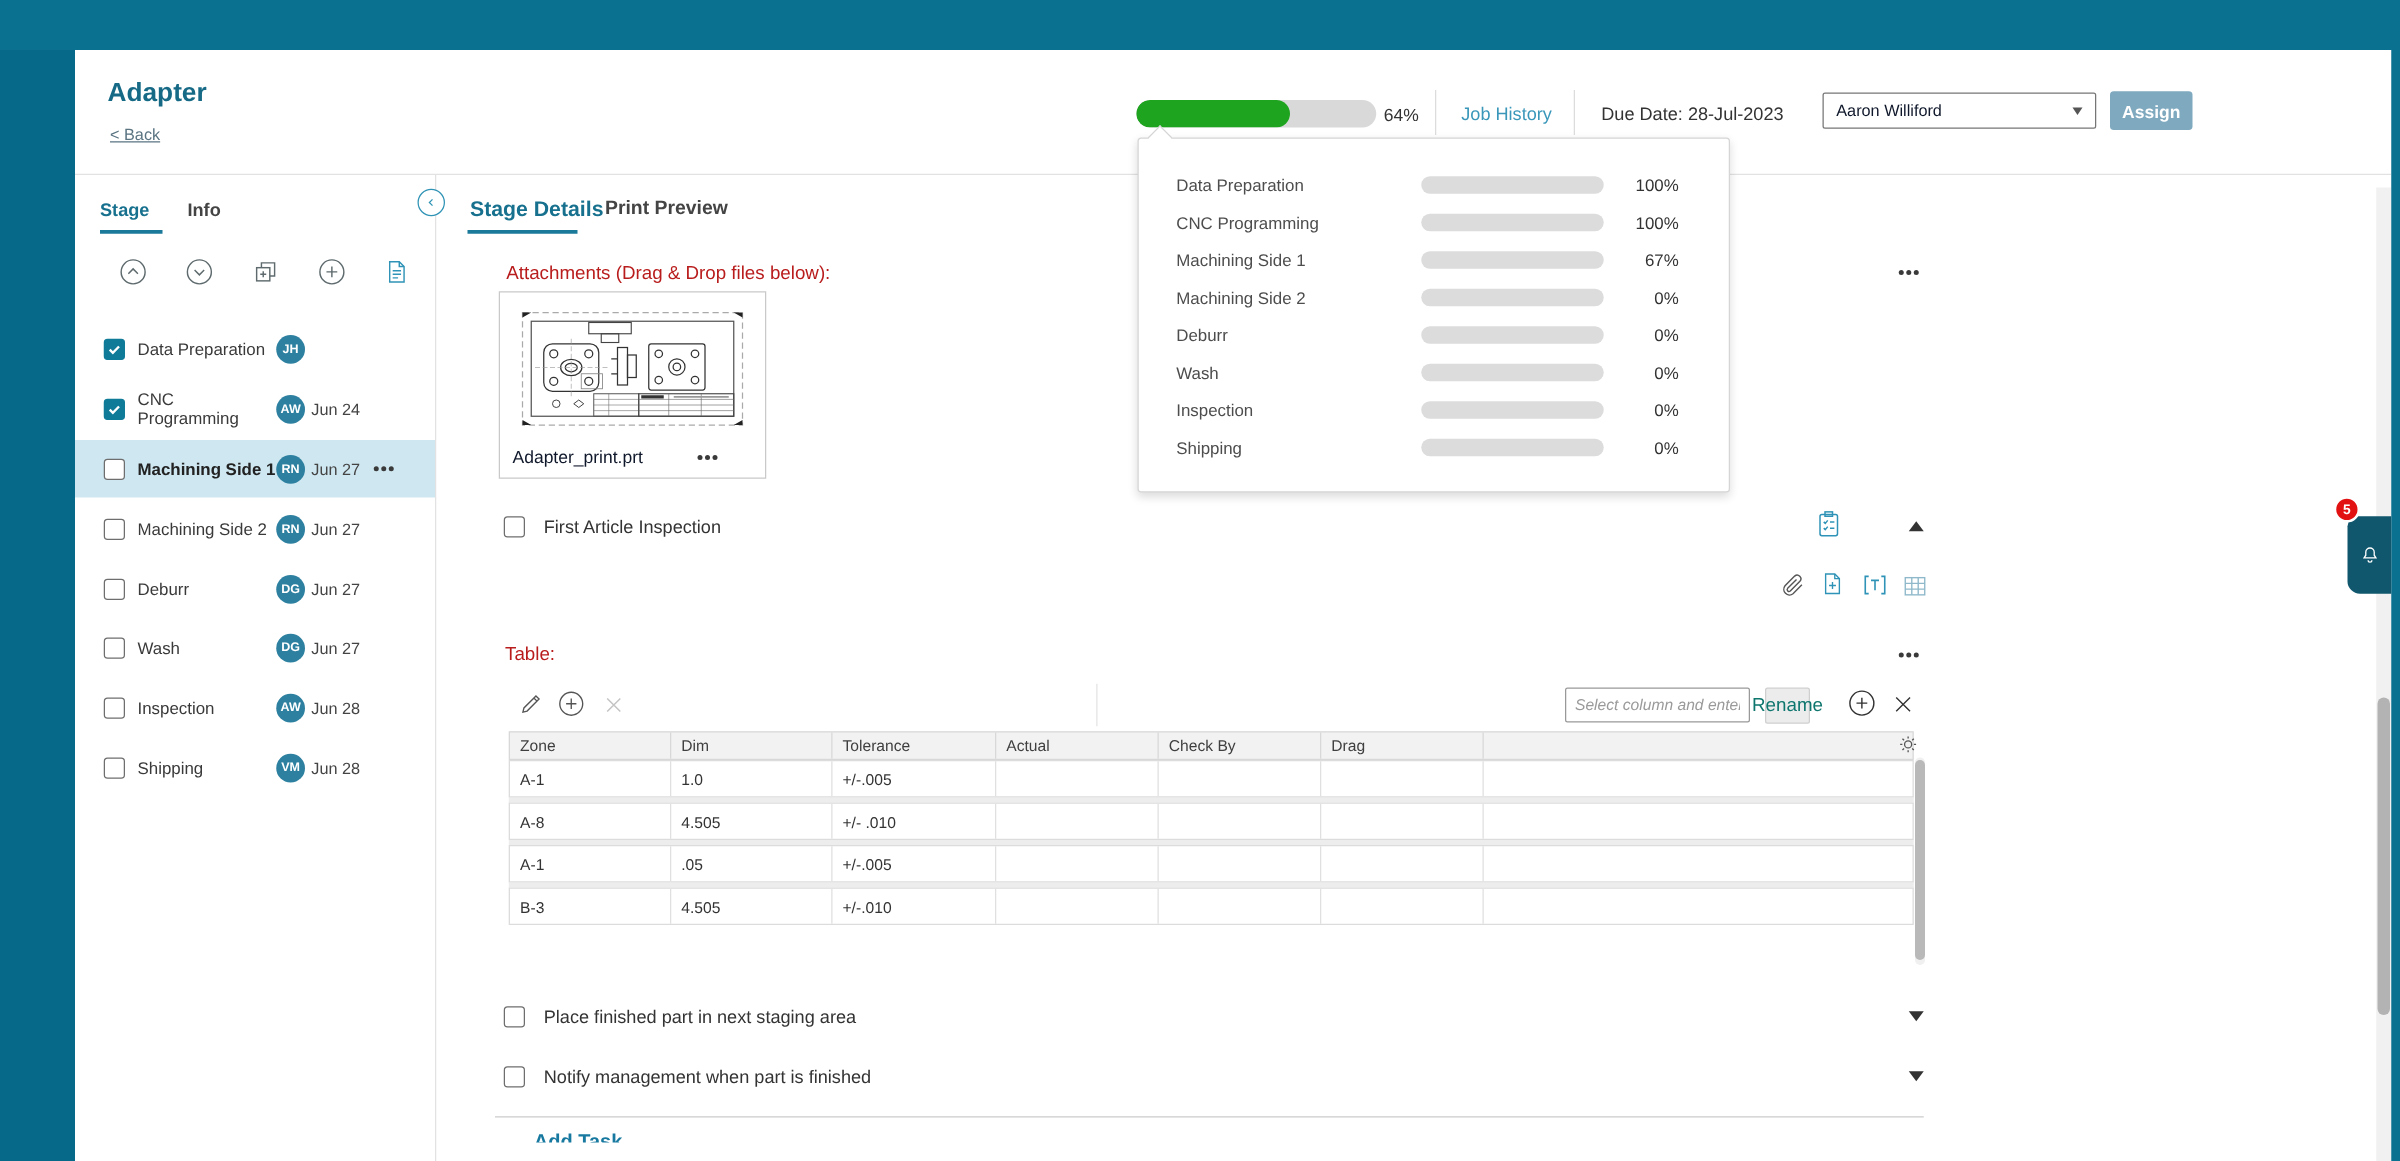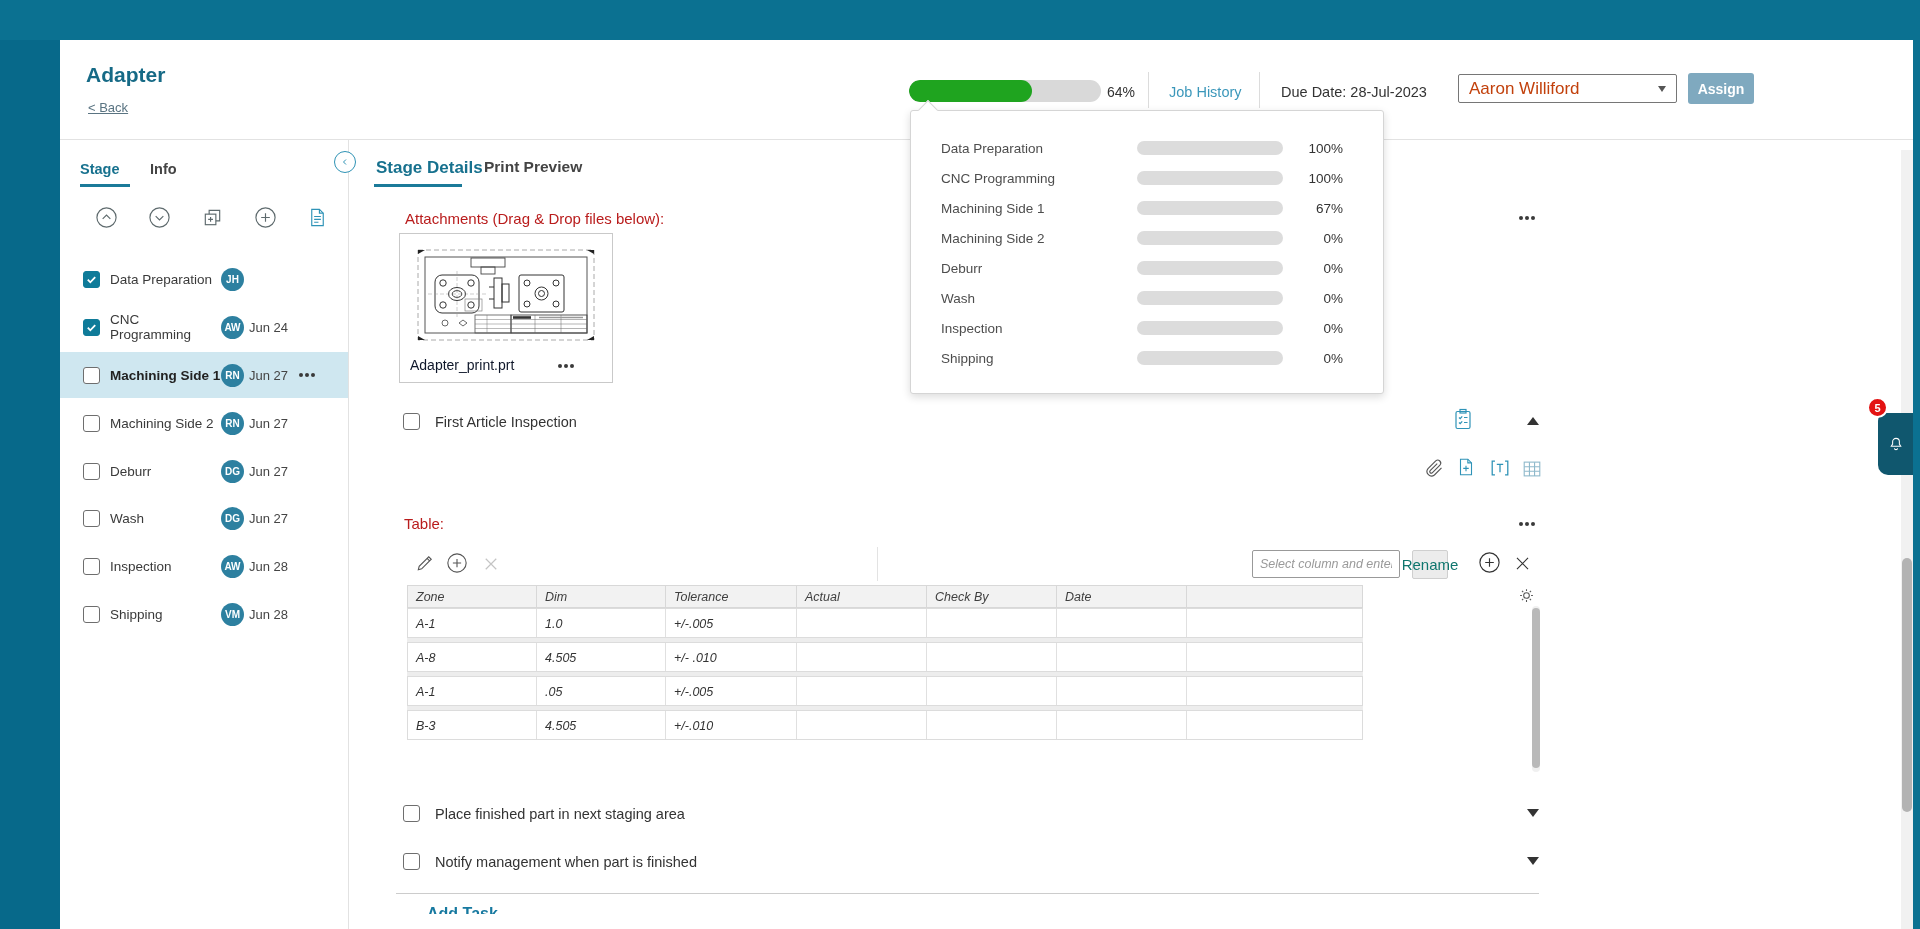--- a/index.html
+++ b/index.html
@@ -32,21 +32,21 @@
   
   .job-title{left:86px;top:63px;font-size:21px;font-weight:600;color:#166A86;}
   .back-link{left:88px;top:100px;font-size:13px;color:#5A7482;text-decoration:underline;}
   .prog-track{left:909px;top:80px;width:192px;height:22px;background:#D9D9D9;border-radius:11px;overflow:hidden;}
   .prog-fill{height:100%;background:#1FA41F;border-radius:11px;}
   .prog-pct{left:1107px;top:84px;font-size:14px;color:#333;}
   .hv{width:1px;height:36px;background:#DCDCDC;top:72px;}
   .job-history{left:1169px;top:84px;font-size:14.5px;color:#3B97BA;}
   .due-date{left:1281px;top:84px;font-size:14.5px;color:#333;}
   .assignee{left:1458px;top:74px;width:219px;height:29px;border:1px solid #767676;border-radius:2px;background:#fff;
-            display:flex;align-items:center;padding:0 10px;font-size:17px;color:#c2410c;box-sizing:border-box;}
+            display:flex;align-items:center;padding:0 10px;font-size:13px;color:#0f172a;box-sizing:border-box;}
   .sel-caret{width:0;height:0;border-left:4.5px solid transparent;border-right:4.5px solid transparent;border-top:6px solid #555;margin-left:auto;}
   .assign-btn{left:1688px;top:73px;width:66px;height:31px;background:#7FA9BF;border-radius:3px;color:#fff;font-weight:bold;
               font-size:14px;display:flex;align-items:center;justify-content:center;}
 
   
   .popup{left:910px;top:110px;width:474px;height:284px;background:#fff;border:1px solid #D5D5D5;border-radius:3px;
          box-shadow:0 3px 8px rgba(0,0,0,.14);z-index:20;padding:22px 40px 0 30px;box-sizing:border-box;}
   .popup-ptr{left:921px;top:103px;width:13px;height:13px;background:#fff;border-left:1px solid #D5D5D5;border-top:1px solid #D5D5D5;
              transform:rotate(45deg);z-index:21;}
   .pp-row{display:flex;align-items:center;height:30px;}
@@ -86,21 +86,21 @@
   .tri-up{width:0;height:0;border-left:6px solid transparent;border-right:6px solid transparent;border-bottom:8px solid #333;}
   .tri-down{width:0;height:0;border-left:6px solid transparent;border-right:6px solid transparent;border-top:8px solid #333;}
 
   .tb-divider{left:877px;top:547px;width:1px;height:34px;background:#E3E3E3;}
   .col-input{left:1252px;top:550px;width:148px;height:28px;border:1px solid #999;border-radius:2px;box-sizing:border-box;
              font-size:12.5px;font-style:italic;color:#555;padding:0 7px;font-family:"Liberation Sans",sans-serif;}
   .col-input::placeholder{color:#9A9A9A;font-style:italic;}
   .rename-btn{left:1412px;top:550px;width:36px;height:29px;background:#ECECEC;border:1px solid #CFCFCF;border-radius:2px;
               color:#0f766e;font-size:15px;display:flex;align-items:center;justify-content:center;box-sizing:border-box;}
 
-  .tbl{left:407px;top:585px;width:956px;font-style:italic;}
+  .tbl{left:407px;top:585px;width:1124px;}
   .tbl-head{display:flex;height:23px;background:#F2F2F2;border:1px solid #D8D8D8;box-sizing:border-box;}
   .th{font-size:12.5px;color:#3F3F3F;padding:4px 0 0 8px;border-right:1px solid #D8D8D8;box-sizing:border-box;}
   .tbl-body{background:#EDEDED;}
   .trow{display:flex;height:30px;background:#fff;border:1px solid #DCDCDC;box-sizing:border-box;margin-bottom:4px;}
   .trow:last-child{margin-bottom:0;}
   .td{font-size:12.5px;color:#333;padding:8px 0 0 8px;border-right:1px solid #E0E0E0;box-sizing:border-box;}
   .c0{width:129px;} .c1{width:129px;} .c2{width:131px;} .c3{width:130px;} .c4{width:130px;} .c5{width:130px;} .c6{flex:1;border-right:none;}
   .tbl-sb{left:1532px;top:606px;width:8px;height:166px;background:#F0F0F0;border-radius:4px;}
   .tbl-sb-thumb{left:1532px;top:608px;width:8px;height:160px;background:#B9B9B9;border-radius:4px;}
 
@@ -503,21 +503,21 @@
       </svg>
   </div>
 
   <div class="abs tbl">
     <div class="tbl-head">
       <div class="th c0">Zone</div>
       <div class="th c1">Dim</div>
       <div class="th c2">Tolerance</div>
       <div class="th c3">Actual</div>
       <div class="th c4">Check By</div>
-      <div class="th c5">Date</div>
+      <div class="th c5">Drag</div>
       <div class="th c6"></div>
     </div>
     <div class="tbl-body" id="tbl-body">
         <div class="trow">
       <div class="td c0">A-1</div>
       <div class="td c1">1.0</div>
       <div class="td c2">+/-.005</div>
       <div class="td c3"></div>
       <div class="td c4"></div>
       <div class="td c5"></div>

